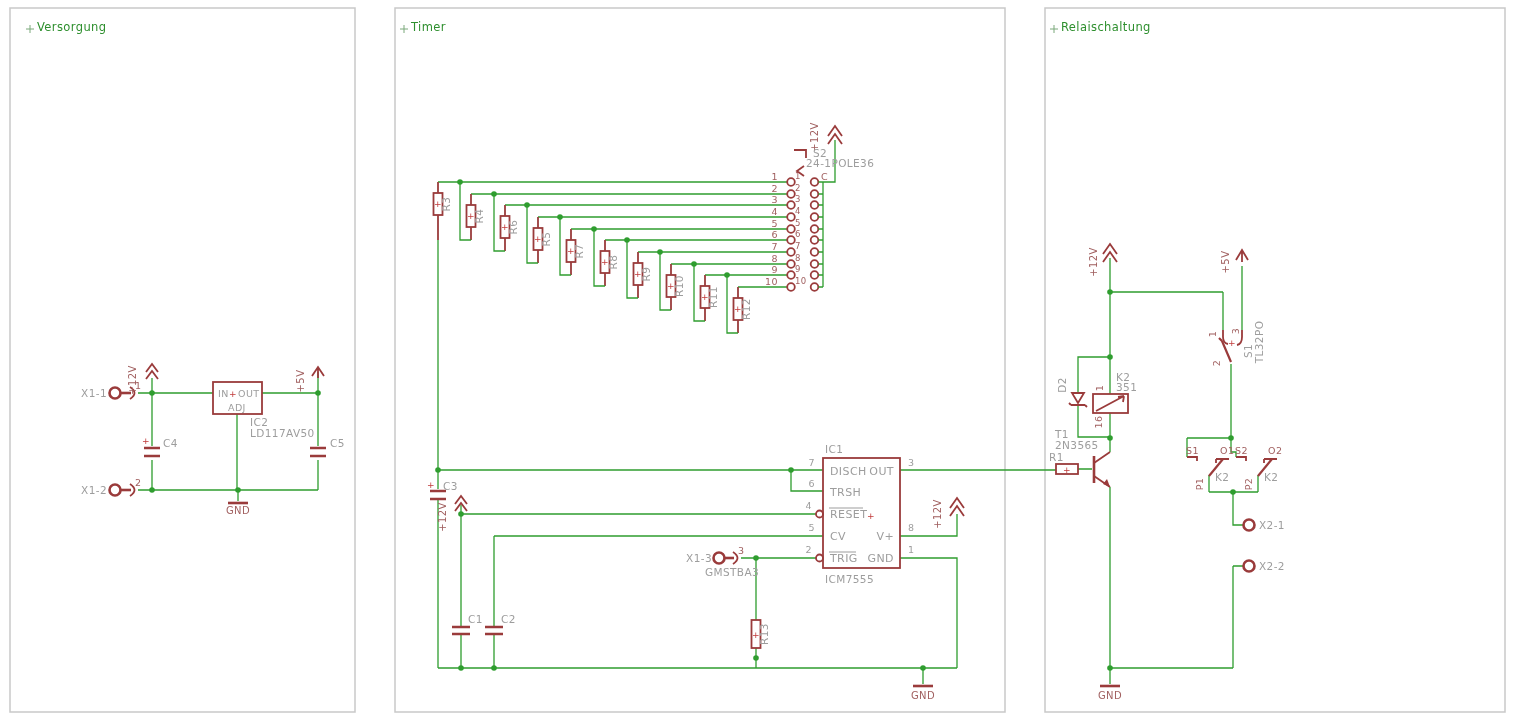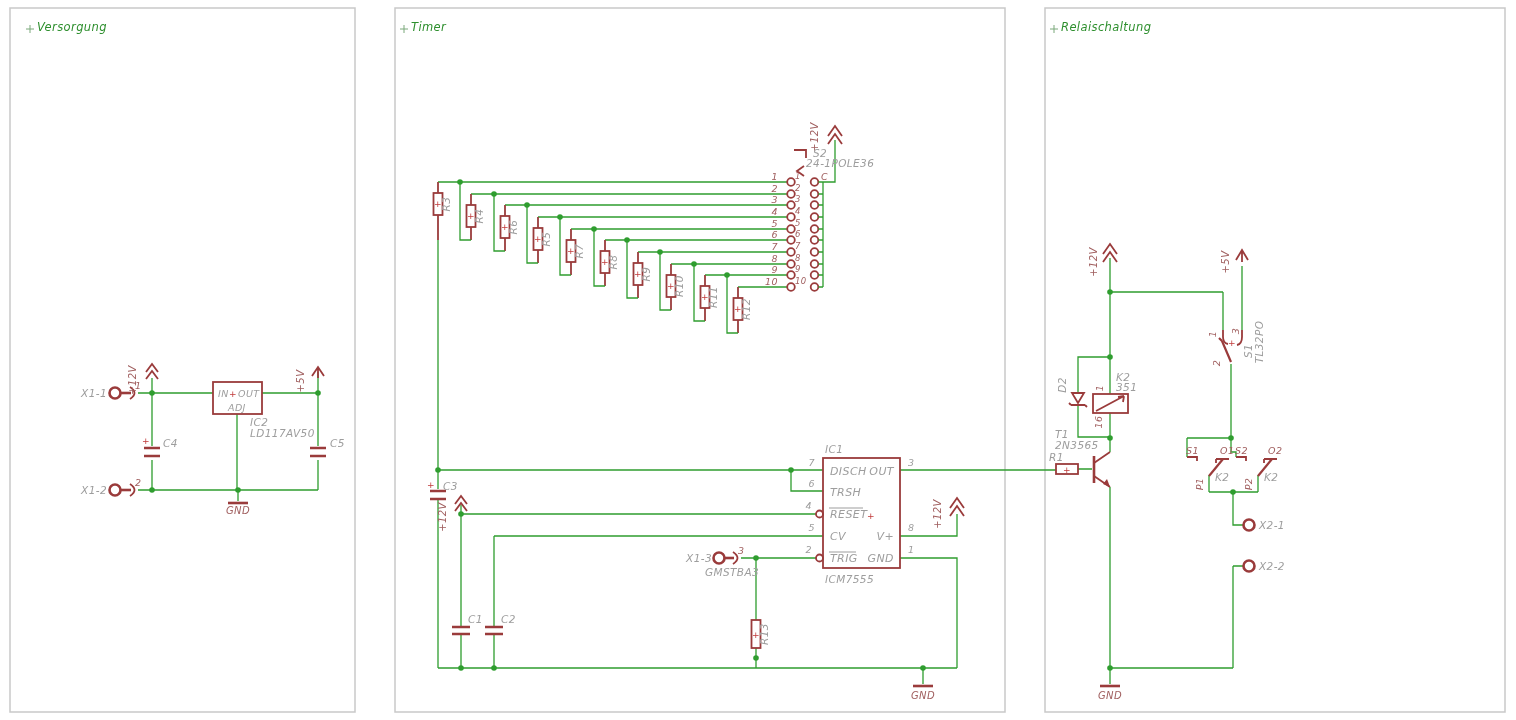--- a/index.html
+++ b/index.html
@@ -1,17 +1,17 @@
 <!DOCTYPE html>
 <html><head>
 <meta charset="utf-8">
 <style>
   html,body{margin:0;padding:0;background:#fff;}
   #stage{position:relative;width:1516px;height:720px;background:#ffffff;overflow:hidden;
-         font-family:"DejaVu Sans",sans-serif;font-style:italic;}
+         font-family:"DejaVu Sans",sans-serif;}
   svg{position:absolute;left:0;top:0;}
   svg text{font-family:"DejaVu Sans","Liberation Sans",sans-serif;letter-spacing:0.4px;}
   .frame{fill:none;stroke:#c9c9c9;stroke-width:1.5;}
   .ttl{fill:#2e8f2e;font-size:11.5px;}
   .tc{stroke:#7aa87a;stroke-width:1;fill:none;}
   .w{stroke:#2f9d2f;stroke-width:1.3;fill:none;}
   .s2{stroke:#9a3b3b;stroke-width:1.8;fill:none;}
   .s3{stroke:#9a3b3b;stroke-width:2.6;fill:none;}
   .dot{fill:#2f9d2f;stroke:none;}
   .lbl{fill:#9d9d9d;font-size:10.5px;}

